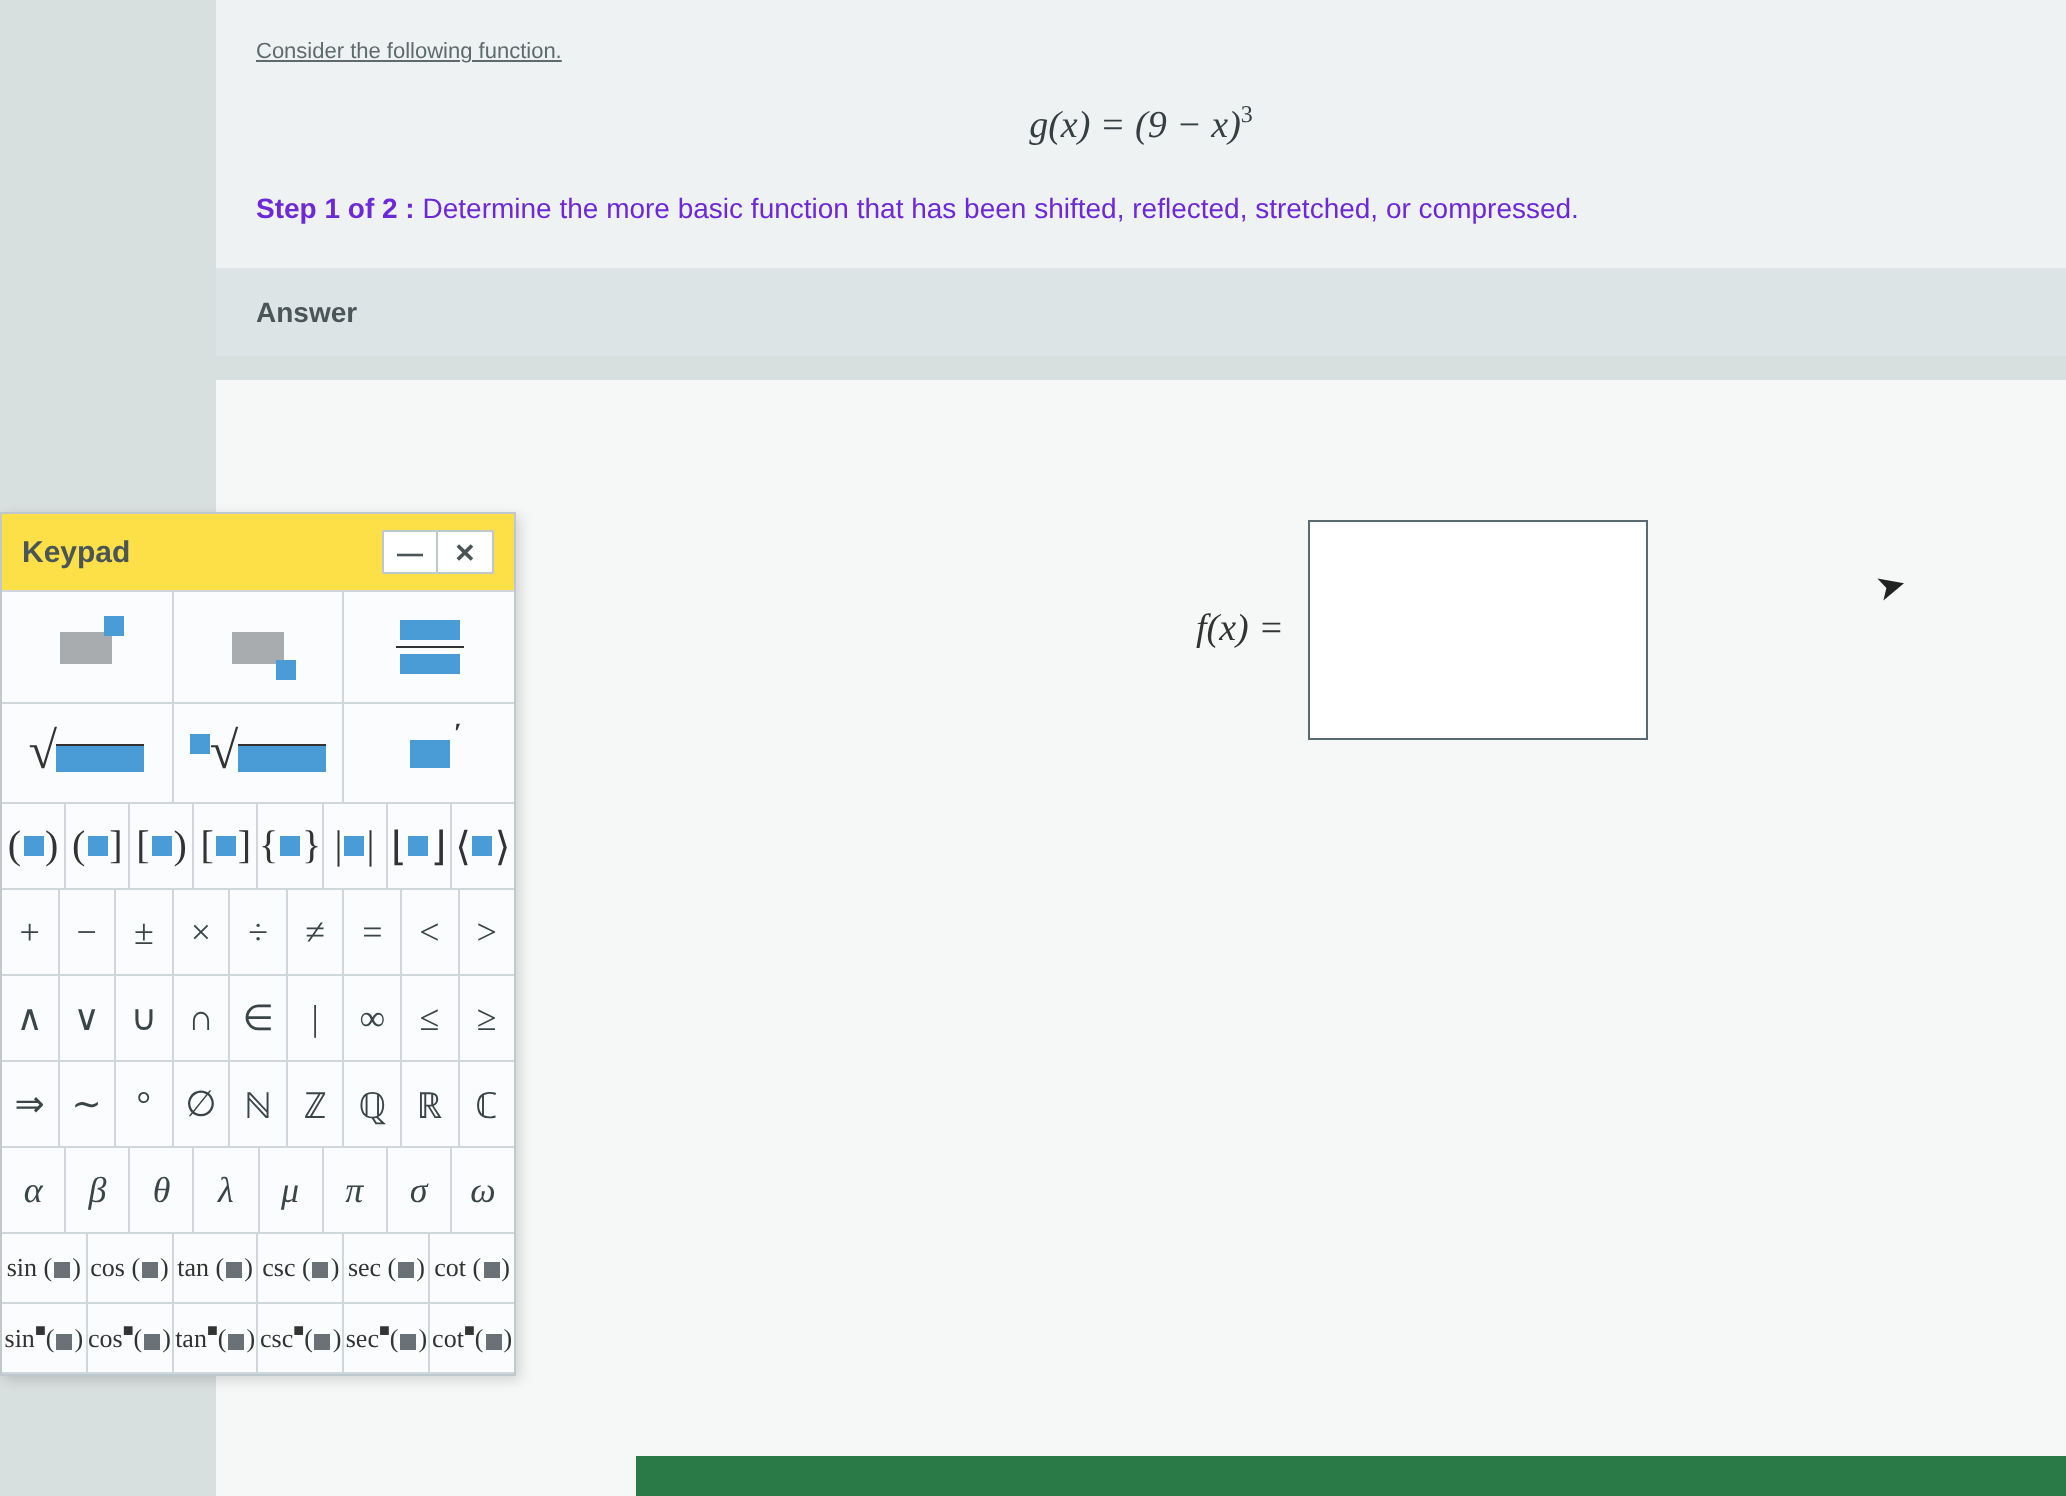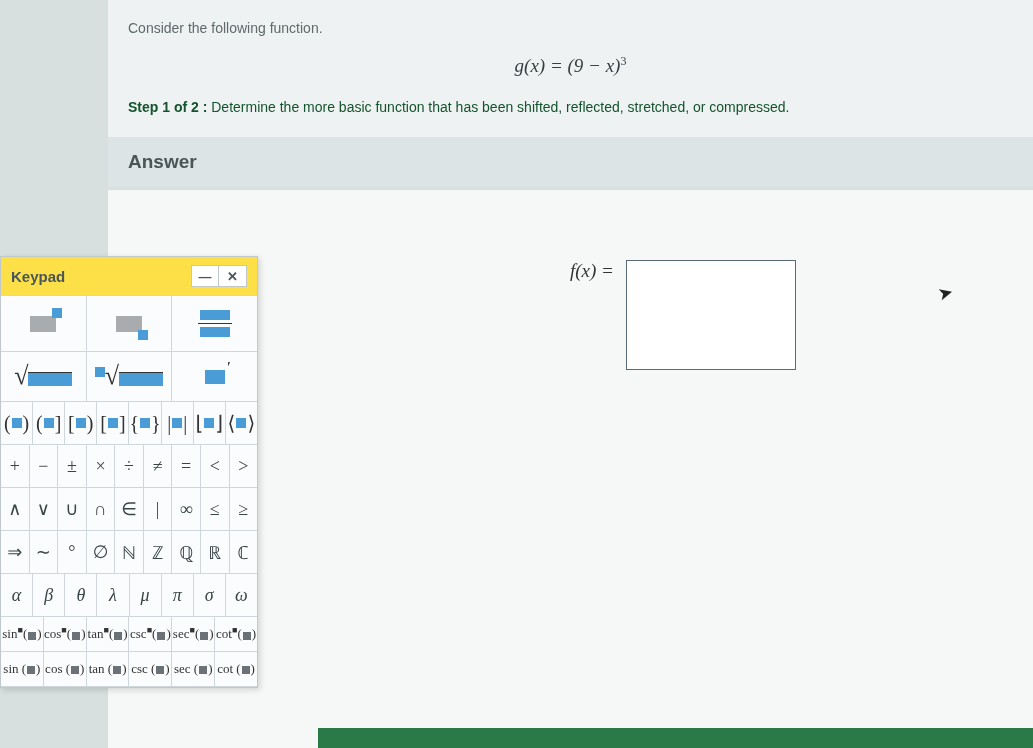--- a/index.html
+++ b/index.html
@@ -13,47 +13,47 @@
   color: #4a5558;
 }
 .problem-area {
   position: absolute;
   left: 108px;
   top: 0;
   right: 0;
   background: #eef2f2;
   padding: 20px 20px 0 20px;
 }
-.prompt { font-size: 14px; color: #5e6a6c; margin-bottom: 18px; }
+.prompt { font-size: 11px; color: #5e6a6c; margin-bottom: 18px; text-decoration: underline; }
 .equation { text-align: center; font-family: 'Times New Roman', serif; font-style: italic; font-size: 19px; color: #353f42; margin-bottom: 22px; }
 .sup { font-size: 12px; vertical-align: super; font-style: normal; }
-.step { font-size: 14px; color: #14532d; margin-bottom: 22px; }
+.step { font-size: 14px; color: #6d28d9; margin-bottom: 22px; }
 .step strong { font-weight: bold; }
 .answer-bar {
   background: #dde4e5;
   margin: 0 -20px;
   padding: 14px 20px;
-  font-size: 19px;
+  font-size: 14px;
   font-weight: bold;
   color: #4a5558;
 }
 .answer-body {
   position: absolute;
   left: 108px;
   top: 190px;
   right: 0;
   bottom: 0;
   background: #f6f8f8;
 }
 .answer-input-group {
   position: absolute;
-  left: 462px;
+  left: 490px;
   top: 70px;
   display: flex;
-  align-items: flex-start;
+  align-items: center;
 }
 .fx-label { font-family: 'Times New Roman', serif; font-style: italic; font-size: 19px; color: #333; margin-right: 12px; }
 .answer-box {
   width: 170px;
   height: 110px;
   border: 1.5px solid #5a6a75;
   background: #fff;
 }
 .cursor-ptr {
   position: absolute;
@@ -319,55 +319,55 @@
       <div class="kp-cell sym-cell sym-greek">α</div>
       <div class="kp-cell sym-cell sym-greek">β</div>
       <div class="kp-cell sym-cell sym-greek">θ</div>
       <div class="kp-cell sym-cell sym-greek">λ</div>
       <div class="kp-cell sym-cell sym-greek">μ</div>
       <div class="kp-cell sym-cell sym-greek">π</div>
       <div class="kp-cell sym-cell sym-greek">σ</div>
       <div class="kp-cell sym-cell sym-greek">ω</div>
     </div>
 
+  <div class="kp-row trig-row" id="trig-row">
+      <div class="kp-cell">
+        <span class="trig-fn">sin (<span class="sq"></span>)</span>
+      </div>
+      <div class="kp-cell">
+        <span class="trig-fn">cos (<span class="sq"></span>)</span>
+      </div>
+      <div class="kp-cell">
+        <span class="trig-fn">tan (<span class="sq"></span>)</span>
+      </div>
+      <div class="kp-cell">
+        <span class="trig-fn">csc (<span class="sq"></span>)</span>
+      </div>
+      <div class="kp-cell">
+        <span class="trig-fn">sec (<span class="sq"></span>)</span>
+      </div>
+      <div class="kp-cell">
+        <span class="trig-fn">cot (<span class="sq"></span>)</span>
+      </div>
+    </div>
   <div class="kp-row trig-row" id="trig-inv-row">
       <div class="kp-cell">
         <span class="trig-fn">sin<span class="trig-exp">■</span>(<span class="sq"></span>)</span>
       </div>
       <div class="kp-cell">
         <span class="trig-fn">cos<span class="trig-exp">■</span>(<span class="sq"></span>)</span>
       </div>
       <div class="kp-cell">
         <span class="trig-fn">tan<span class="trig-exp">■</span>(<span class="sq"></span>)</span>
       </div>
       <div class="kp-cell">
         <span class="trig-fn">csc<span class="trig-exp">■</span>(<span class="sq"></span>)</span>
       </div>
       <div class="kp-cell">
         <span class="trig-fn">sec<span class="trig-exp">■</span>(<span class="sq"></span>)</span>
       </div>
       <div class="kp-cell">
         <span class="trig-fn">cot<span class="trig-exp">■</span>(<span class="sq"></span>)</span>
       </div>
     </div>
-  <div class="kp-row trig-row" id="trig-row">
-      <div class="kp-cell">
-        <span class="trig-fn">sin (<span class="sq"></span>)</span>
-      </div>
-      <div class="kp-cell">
-        <span class="trig-fn">cos (<span class="sq"></span>)</span>
-      </div>
-      <div class="kp-cell">
-        <span class="trig-fn">tan (<span class="sq"></span>)</span>
-      </div>
-      <div class="kp-cell">
-        <span class="trig-fn">csc (<span class="sq"></span>)</span>
-      </div>
-      <div class="kp-cell">
-        <span class="trig-fn">sec (<span class="sq"></span>)</span>
-      </div>
-      <div class="kp-cell">
-        <span class="trig-fn">cot (<span class="sq"></span>)</span>
-      </div>
-    </div>
 </div>
 
 <div class="green-bar"></div>
 
 </body></html>

